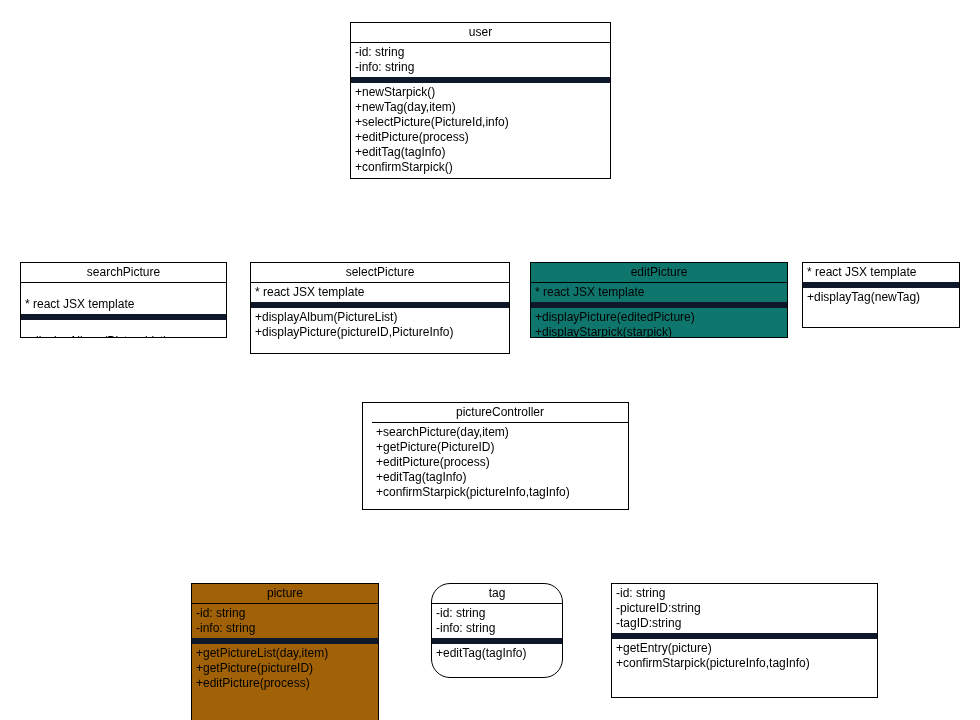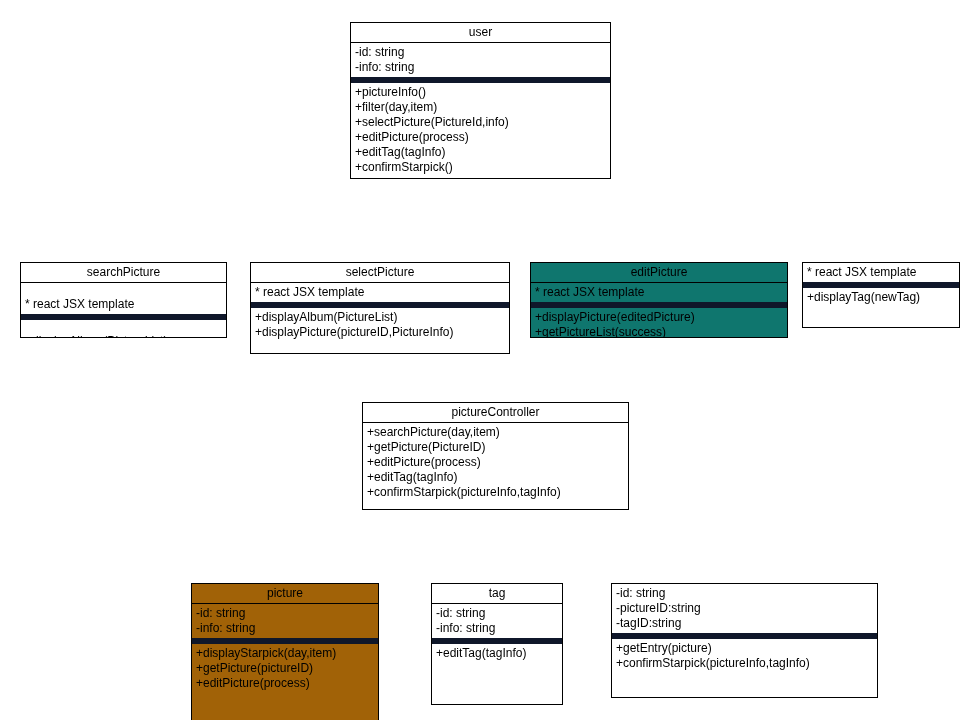--- a/index.html
+++ b/index.html
@@ -51,22 +51,22 @@
 <body>
 
 <div id="canvas">
     <div class="class-box" style="left: 350px; top: 22px; width: 261px; height: 157px; border-color: rgb(0, 0, 0); background: rgb(255, 255, 255);">
       <div class="class-title">user</div>
       <div class="class-attrs">
         <div class="member-line">-id: string</div>
         <div class="member-line">-info: string</div>
       </div>
       <div class="class-methods">
-        <div class="member-line">+pictureInfo()</div>
-        <div class="member-line">+filter(day,item)</div>
+        <div class="member-line">+newStarpick()</div>
+        <div class="member-line">+newTag(day,item)</div>
         <div class="member-line">+selectPicture(PictureId,info)</div>
         <div class="member-line">+editPicture(process)</div>
         <div class="member-line">+editTag(tagInfo)</div>
         <div class="member-line">+confirmStarpick()</div>
       </div>
     </div>
     <div class="class-box" style="left: 20px; top: 262px; width: 207px; height: 76px; border-color: rgb(0, 0, 0); background: rgb(255, 255, 255); gap: 12px;">
       <div class="class-title">searchPicture</div>
       <div class="class-attrs">
         <div class="member-line">* react JSX template</div>
@@ -85,54 +85,54 @@
         <div class="member-line">+displayPicture(pictureID,PictureInfo)</div>
       </div>
     </div>
     <div class="class-box" style="left: 530px; top: 262px; width: 258px; height: 76px; border-color: rgb(0, 0, 0); background: #0f766e;">
       <div class="class-title">editPicture</div>
       <div class="class-attrs">
         <div class="member-line">* react JSX template</div>
       </div>
       <div class="class-methods">
         <div class="member-line">+displayPicture(editedPicture)</div>
-        <div class="member-line">+getPictureList(success)</div>
+        <div class="member-line">+displayStarpick(starpick)</div>
       </div>
     </div>
     <div class="class-box" style="left: 802px; top: 262px; width: 158px; height: 66px; border-color: rgb(0, 0, 0); background: rgb(255, 255, 255);">
       <div class="class-attrs">
         <div class="member-line">* react JSX template</div>
       </div>
       <div class="class-methods">
         <div class="member-line">+displayTag(newTag)</div>
       </div>
     </div>
-    <div class="class-box" style="left: 362px; top: 402px; width: 267px; height: 108px; border-color: rgb(0, 0, 0); background: rgb(255, 255, 255);">
+    <div class="class-box" style="left: 362px; top: 402px; width: 267px; height: 108px; border-color: rgb(0, 0, 0); background: rgb(255, 255, 255); padding-left: 9px;">
       <div class="class-title">pictureController</div>
       <div class="class-methods">
         <div class="member-line">+searchPicture(day,item)</div>
         <div class="member-line">+getPicture(PictureID)</div>
         <div class="member-line">+editPicture(process)</div>
         <div class="member-line">+editTag(tagInfo)</div>
         <div class="member-line">+confirmStarpick(pictureInfo,tagInfo)</div>
       </div>
     </div>
     <div class="class-box" style="left: 191px; top: 583px; width: 188px; height: 144px; border-color: rgb(0, 0, 0); background: #a16207;">
       <div class="class-title">picture</div>
       <div class="class-attrs">
         <div class="member-line">-id: string</div>
         <div class="member-line">-info: string</div>
       </div>
       <div class="class-methods">
-        <div class="member-line">+displayStarpick(day,item)</div>
+        <div class="member-line">+getPictureList(day,item)</div>
         <div class="member-line">+getPicture(pictureID)</div>
         <div class="member-line">+editPicture(process)</div>
       </div>
     </div>
-    <div class="class-box" style="left: 431px; top: 583px; width: 132px; height: 122px; border-color: rgb(0, 0, 0); background: rgb(255, 255, 255);">
+    <div class="class-box" style="left: 431px; top: 583px; width: 132px; height: 95px; border-color: rgb(0, 0, 0); background: rgb(255, 255, 255); border-radius: 19px;">
       <div class="class-title">tag</div>
       <div class="class-attrs">
         <div class="member-line">-id: string</div>
         <div class="member-line">-info: string</div>
       </div>
       <div class="class-methods">
         <div class="member-line">+editTag(tagInfo)</div>
       </div>
     </div>
     <div class="class-box" style="left: 611px; top: 583px; width: 267px; height: 115px; border-color: rgb(0, 0, 0); background: rgb(255, 255, 255);">

